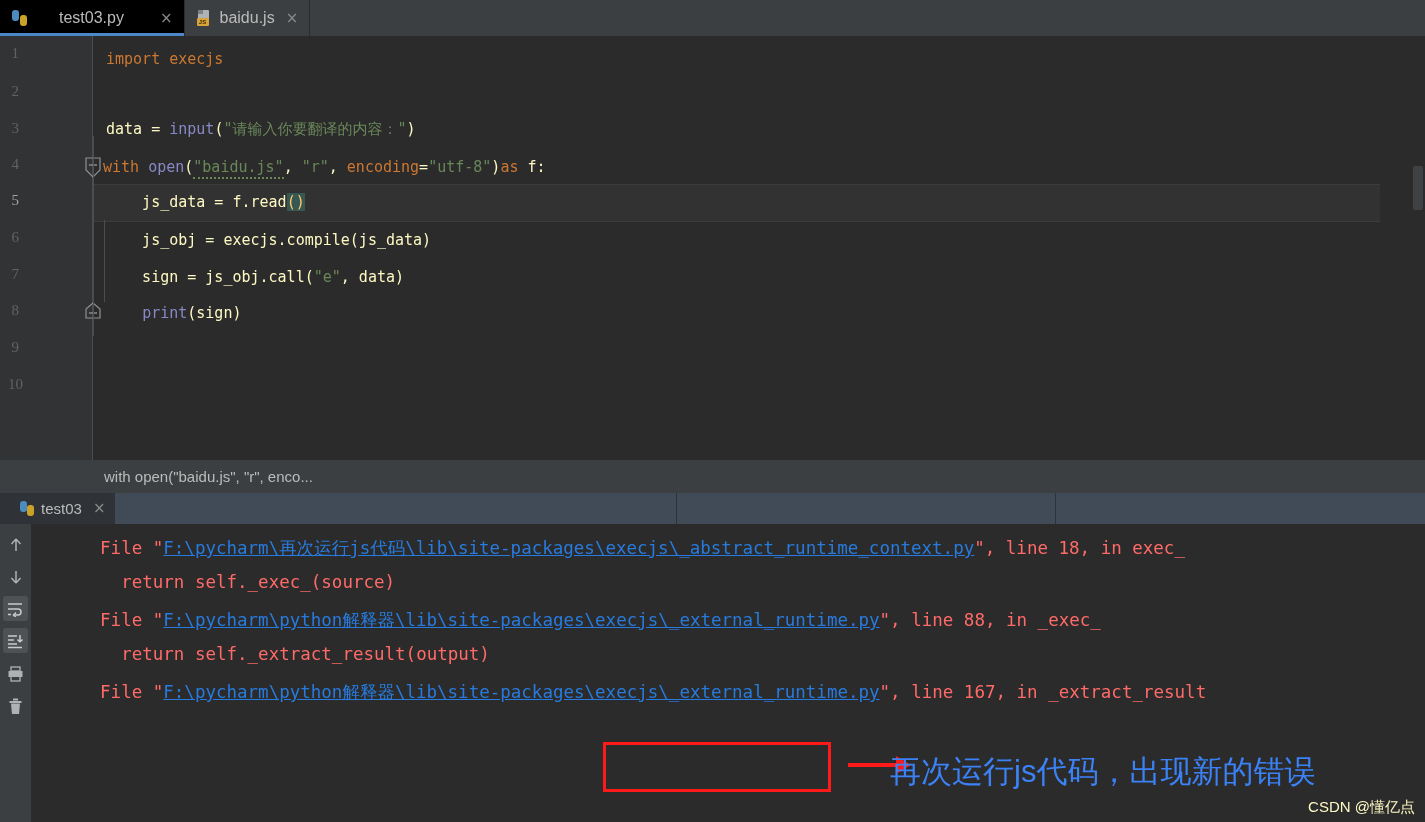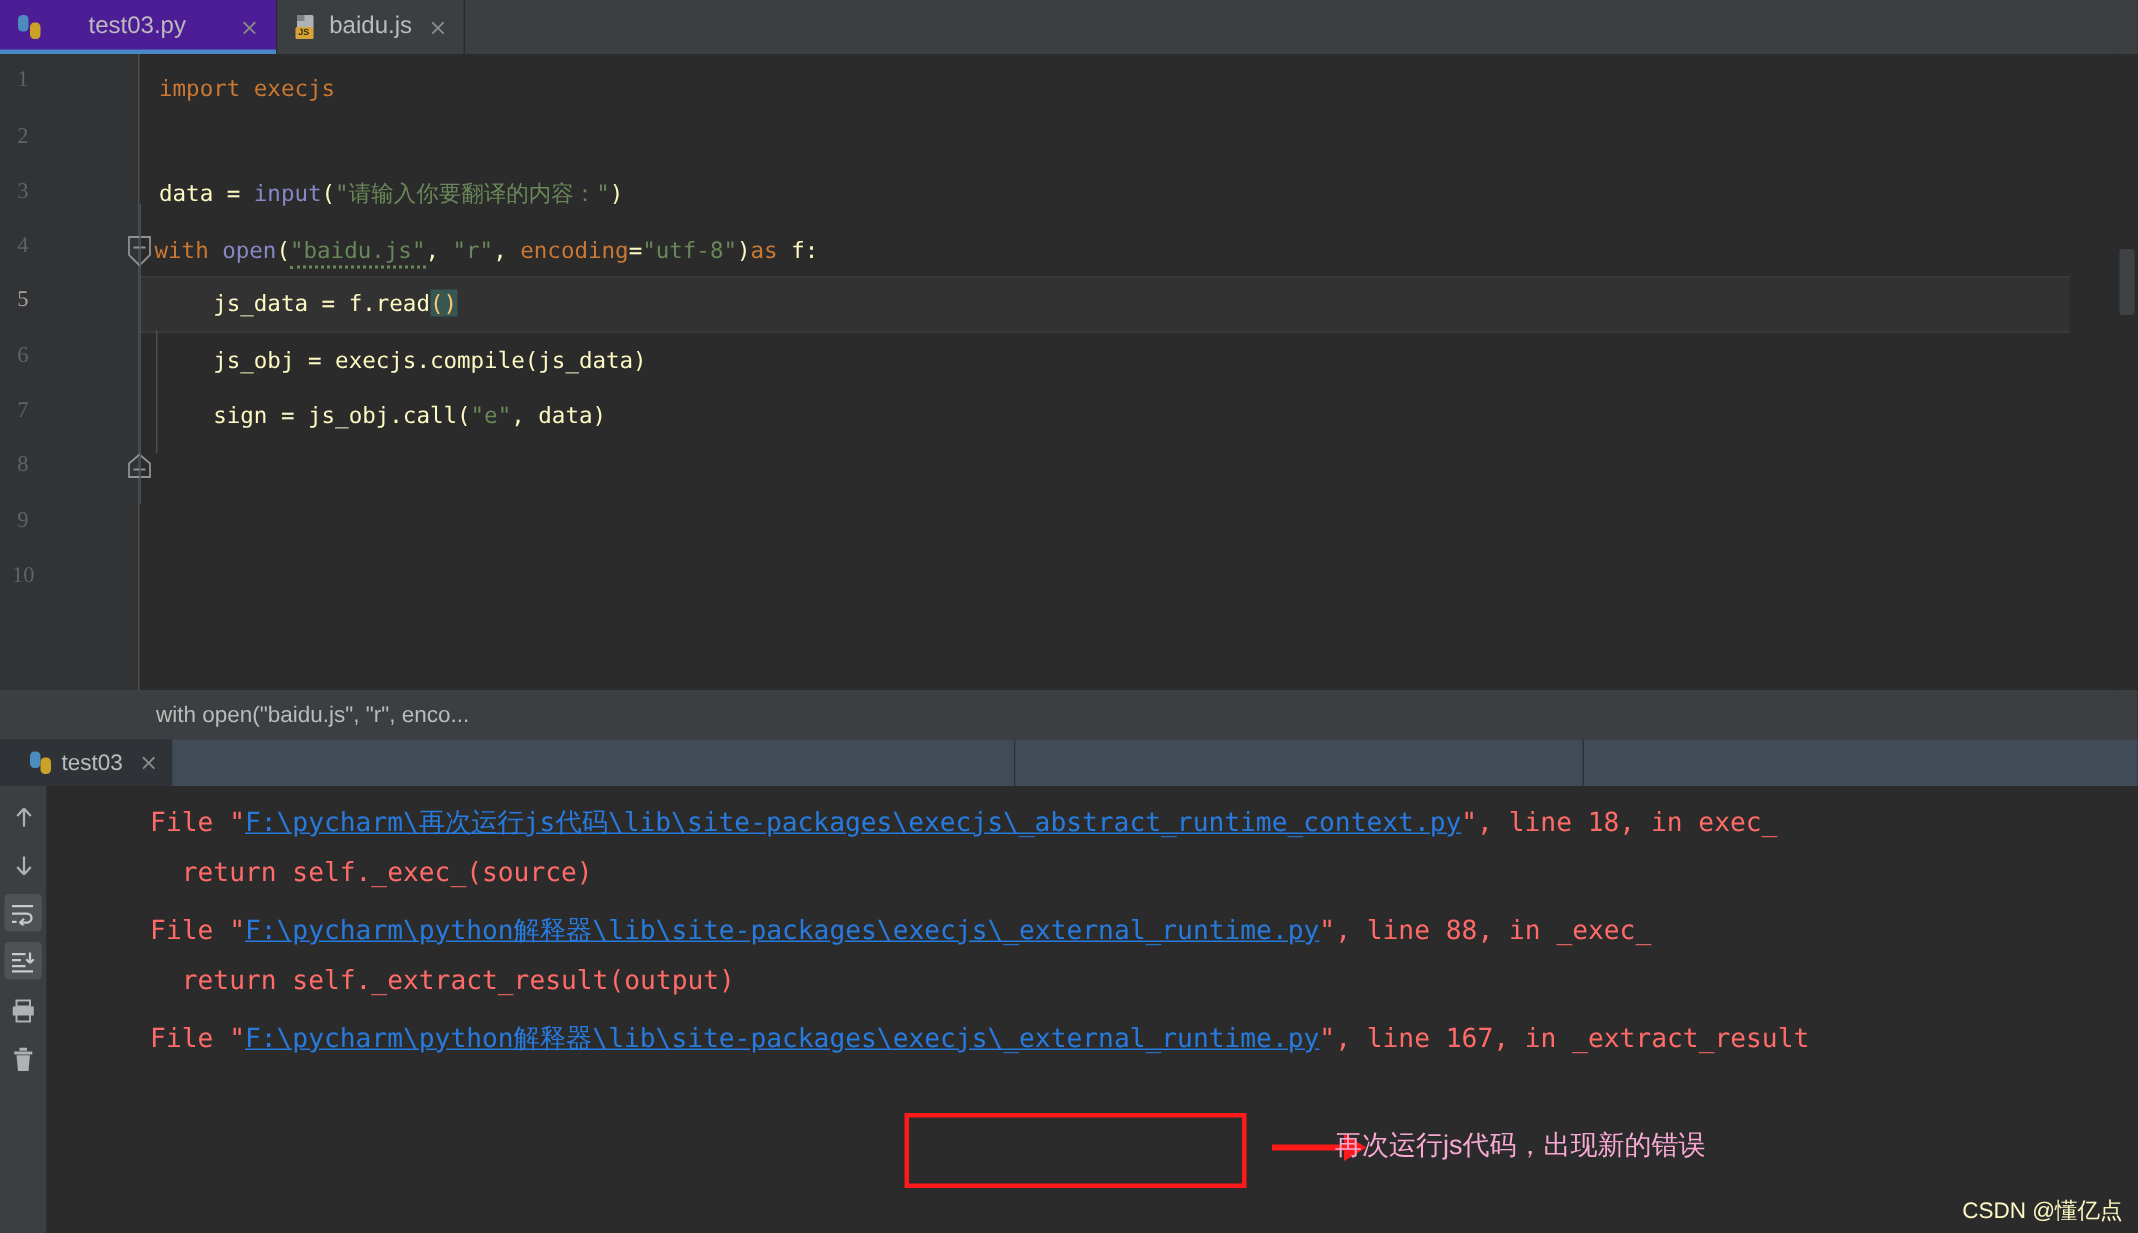--- a/index.html
+++ b/index.html
@@ -18,21 +18,21 @@
     display:flex;align-items:stretch;
   }
   .tab{
     display:flex;align-items:center;gap:7px;
     padding:0 11px 0 12px;
     background:#4e5254;
     color:#bbbbbb;font-size:16px;
     position:relative;
     border-right:1px solid #2b2b2b;
   }
-  .tab.active{background:#4c1d95;gap:32px;}
+  .tab.active{background:#000000;gap:32px;}
   .tab.inactive{background:#3c3f41;}
   .tab .underline{
     position:absolute;left:0;right:0;bottom:0;height:3px;background:#4a88c7;
   }
   .tab-close{
     color:#8a8a8a;font-size:15px;line-height:1;margin-left:4px;
     font-family:"DejaVu Sans", sans-serif;
   }
   .tabbar-rest{flex:1;background:#3c3f41;}
 
@@ -163,22 +163,22 @@
     color:#ff6b68;
   }
   .lnk{color:#287bde;text-decoration:underline;}
 
   .redbox{
     position:absolute;border:3px solid #ff1a1a;
     background:transparent;
   }
   .arrow{position:absolute;}
   .annot{
-    position:absolute;white-space:pre;color:#f9a8d4;
-    font-size:18px;font-family:"Liberation Sans", sans-serif;
+    position:absolute;white-space:pre;color:#3b82f6;
+    font-size:31px;font-family:"Liberation Sans", sans-serif;
   }
   .watermark{
     position:absolute;right:10px;bottom:5px;color:#fef9c3;font-size:15px;
     font-family:"Liberation Sans", sans-serif;
   }
   .leftstripe{
     position:absolute;left:0;top:36px;width:8px;height:424px;background:#3c3f41;
   }
   .console-leftedge{
     position:absolute;left:0;top:524px;width:2px;height:298px;background:#3c3f41;
@@ -254,20 +254,21 @@
       <div class="cline" style="top:74px;left:13px;"><span class="plain">data = </span><span class="fn">input</span><span class="plain">(</span><span class="str">"请输入你要翻译的内容："</span><span class="plain">)</span></div>
 
       <div class="cline" style="top:112px;left:10px;"><span class="kw">with </span><span class="fn">open</span><span class="plain">(</span><span class="str squiggle">"baidu.js"</span><span class="plain">, </span><span class="str">"r"</span><span class="plain">, </span><span class="param">encoding</span><span class="plain">=</span><span class="str">"utf-8"</span><span class="plain">)</span><span class="kw">as</span><span class="plain"> f:</span></div>
 
       <div class="cline" style="top:134px;left:13px;margin-top:13px;"><span class="plain">    js_data = f.read</span><span class="caretbox">()</span></div>
 
       <div class="cline" style="top:185px;left:13px;"><span class="plain">    js_obj = execjs.compile(js_data)</span></div>
 
       <div class="cline" style="top:222px;left:13px;"><span class="plain">    sign = js_obj.call(</span><span class="str">"e"</span><span class="plain">, data)</span></div>
 
+      <div class="cline" style="top:258px;left:13px;"><span class="plain">    </span><span class="fn">print</span><span class="plain">(sign)</span></div>
     </div>
 
     <div class="editor-scroll">
       <div class="thumb"></div>
     </div>
   </div>
 
   <div class="breadcrumb">
     <span class="txt">with open("baidu.js", "r", enco...</span>
   </div>

